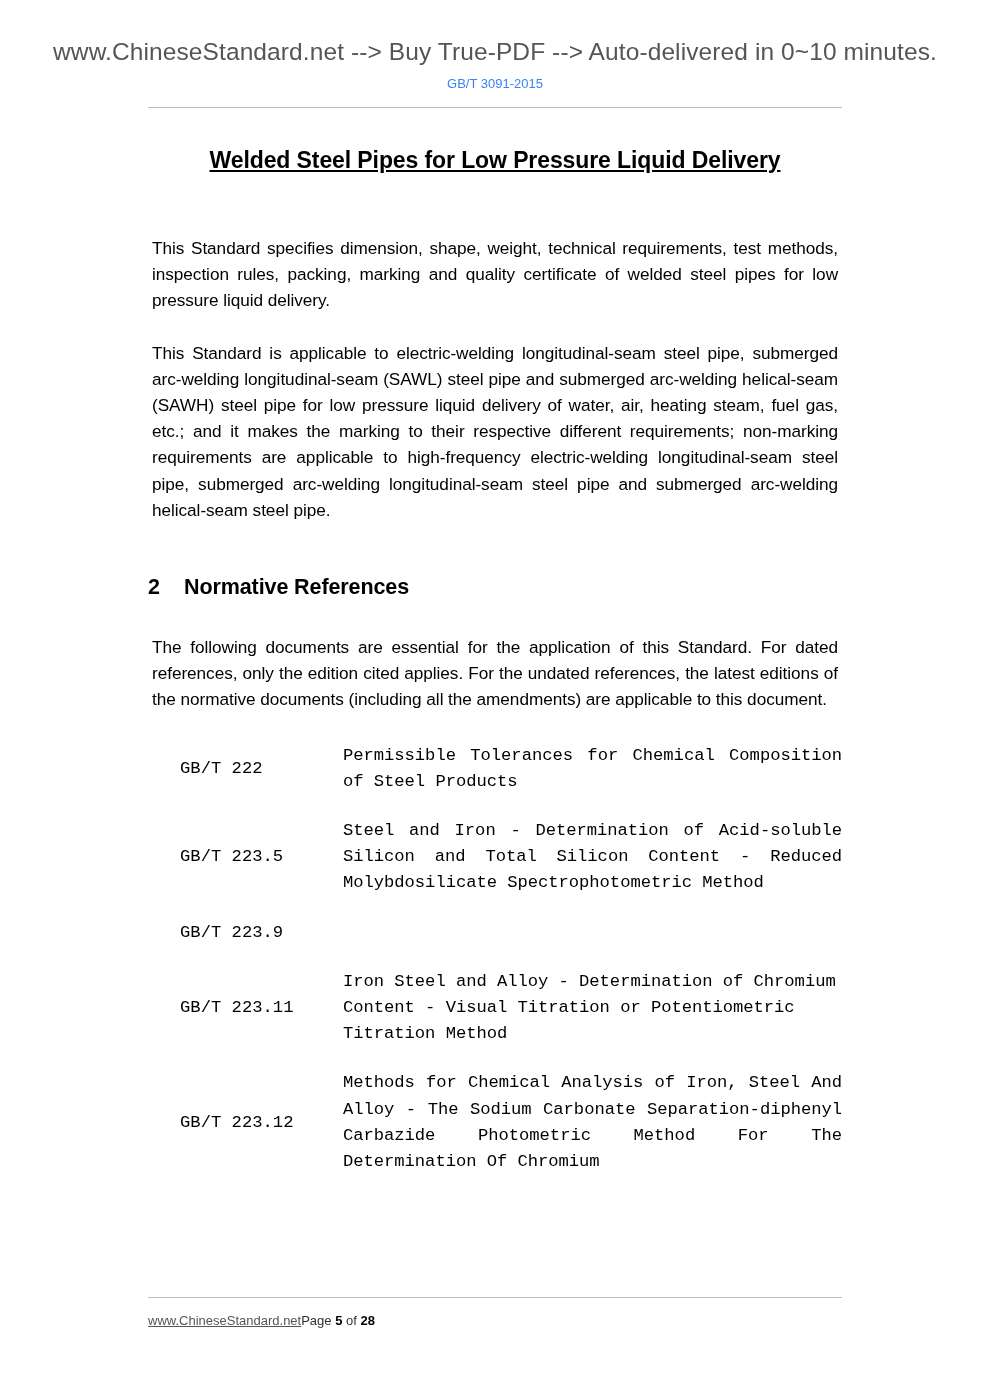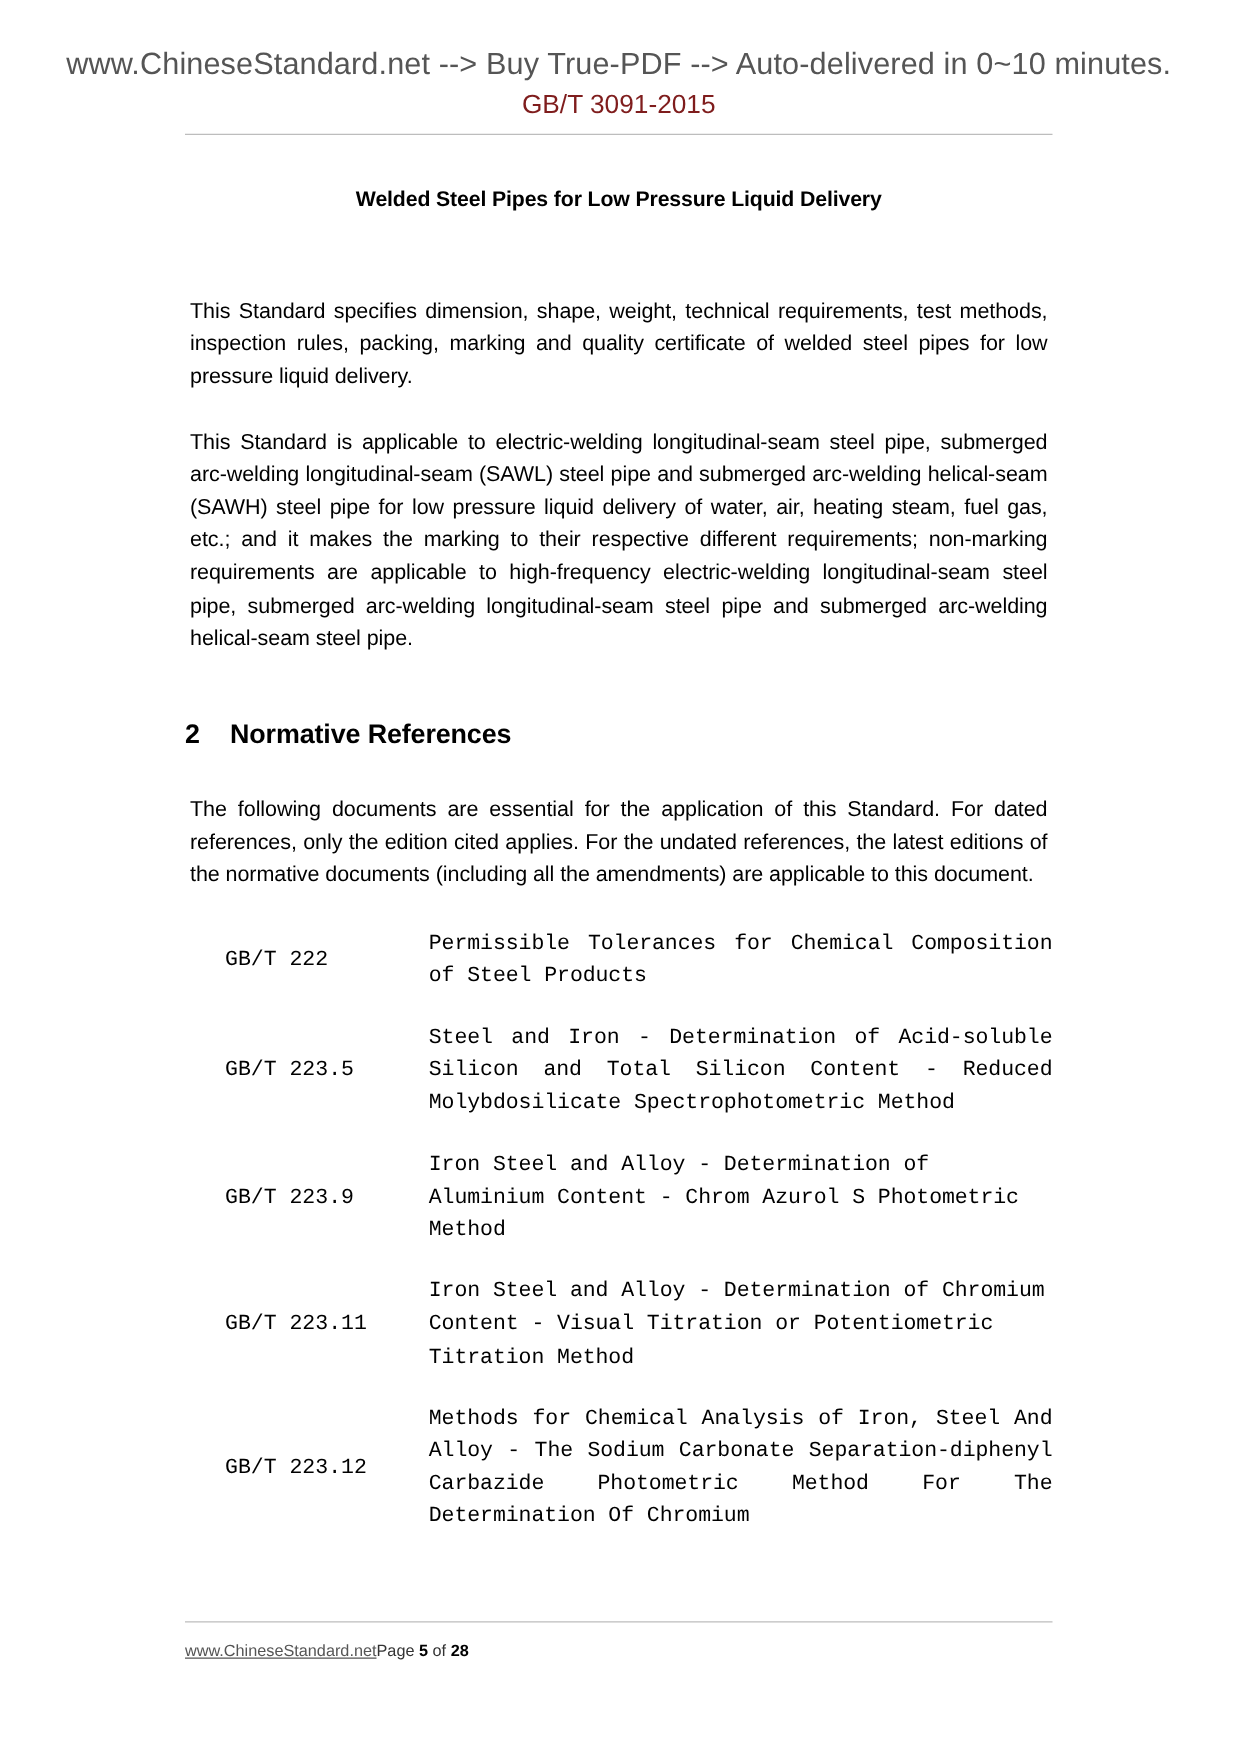--- a/index.html
+++ b/index.html
@@ -34,23 +34,23 @@
     color: #555555;
   }
   .wm-line1 {
     font-size: 24.5px;
     line-height: 32px;
     letter-spacing: 0.1px;
     white-space: nowrap;
     color: #555555;
   }
   .wm-line2 {
-    font-size: 21px;
+    font-size: 13px;
     line-height: 28px;
-    color: #7f1d1d;
+    color: #3b82f6;
     margin-top: 2px;
   }
 
   .rule-top {
     position: absolute;
     top: 107px;
     left: 148px;
     width: 694px;
     height: 1px;
     background: #bdbdbd;
@@ -58,26 +58,27 @@
 
   
   .content {
     position: absolute;
     left: 148px;
     top: 130px;
     width: 694px;
   }
 
   .doc-title {
-    font-size: 17px;
+    font-size: 23px;
     font-weight: bold;
     line-height: 34px;
     text-align: center;
     margin: 13px 0 0 0;
     letter-spacing: -0.1px;
+    text-decoration: underline;
   }
 
   h2.section {
     font-size: 21.5px;
     font-weight: bold;
     line-height: 28px;
     margin: 0;
     padding: 0;
     letter-spacing: -0.1px;
   }
@@ -192,21 +193,20 @@
         </div>
 
 
         <div class="ref-row">
           <div class="ref-code">GB/T 223.5</div>
           <div class="ref-desc">Steel and Iron - Determination of Acid-soluble Silicon and Total Silicon Content - Reduced Molybdosilicate Spectrophotometric Method</div>
         </div>
 
         <div class="ref-row">
           <div class="ref-code">GB/T 223.9</div>
-          <div class="ref-desc nojust">Iron Steel and Alloy - Determination of Aluminium Content - Chrom Azurol S Photometric Method</div>
         </div>
 
         <div class="ref-row">
           <div class="ref-code">GB/T 223.11</div>
           <div class="ref-desc nojust">Iron Steel and Alloy - Determination of Chromium Content - Visual Titration or Potentiometric Titration Method</div>
         </div>
 
         <div class="ref-row">
           <div class="ref-code">GB/T 223.12</div>
           <div class="ref-desc">Methods for Chemical Analysis of Iron, Steel And Alloy - The Sodium Carbonate Separation-diphenyl Carbazide Photometric Method For The Determination Of Chromium</div>

